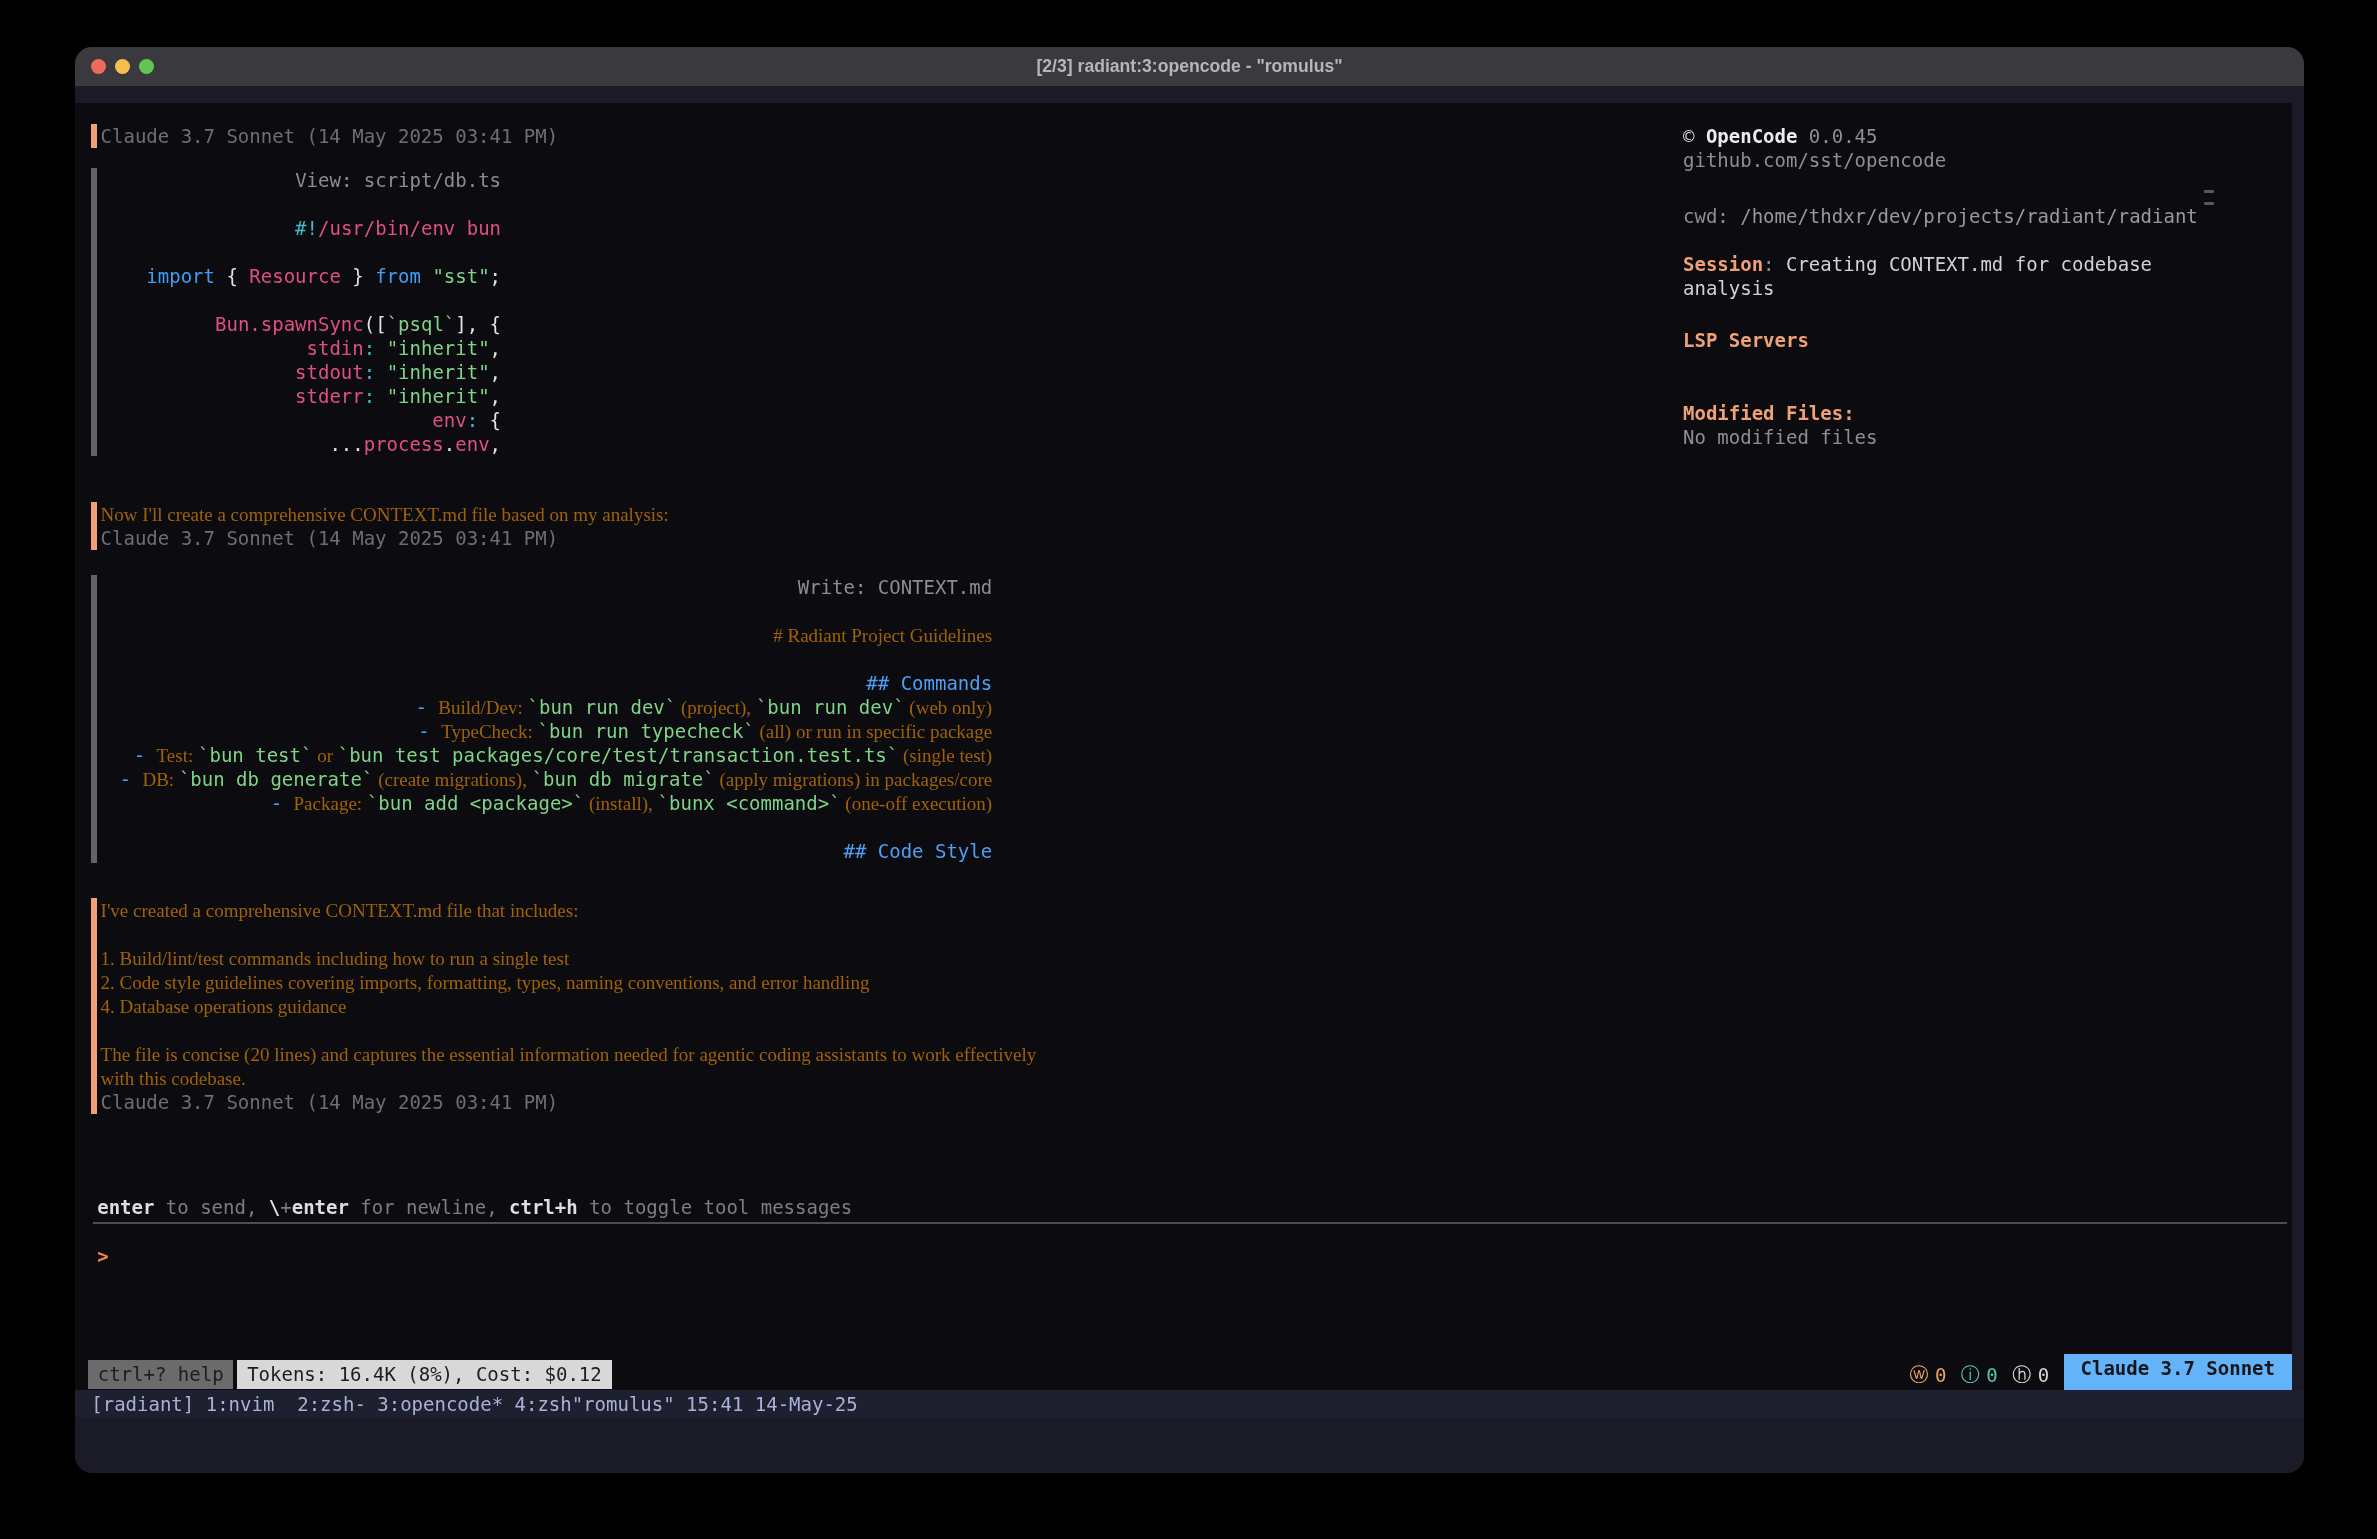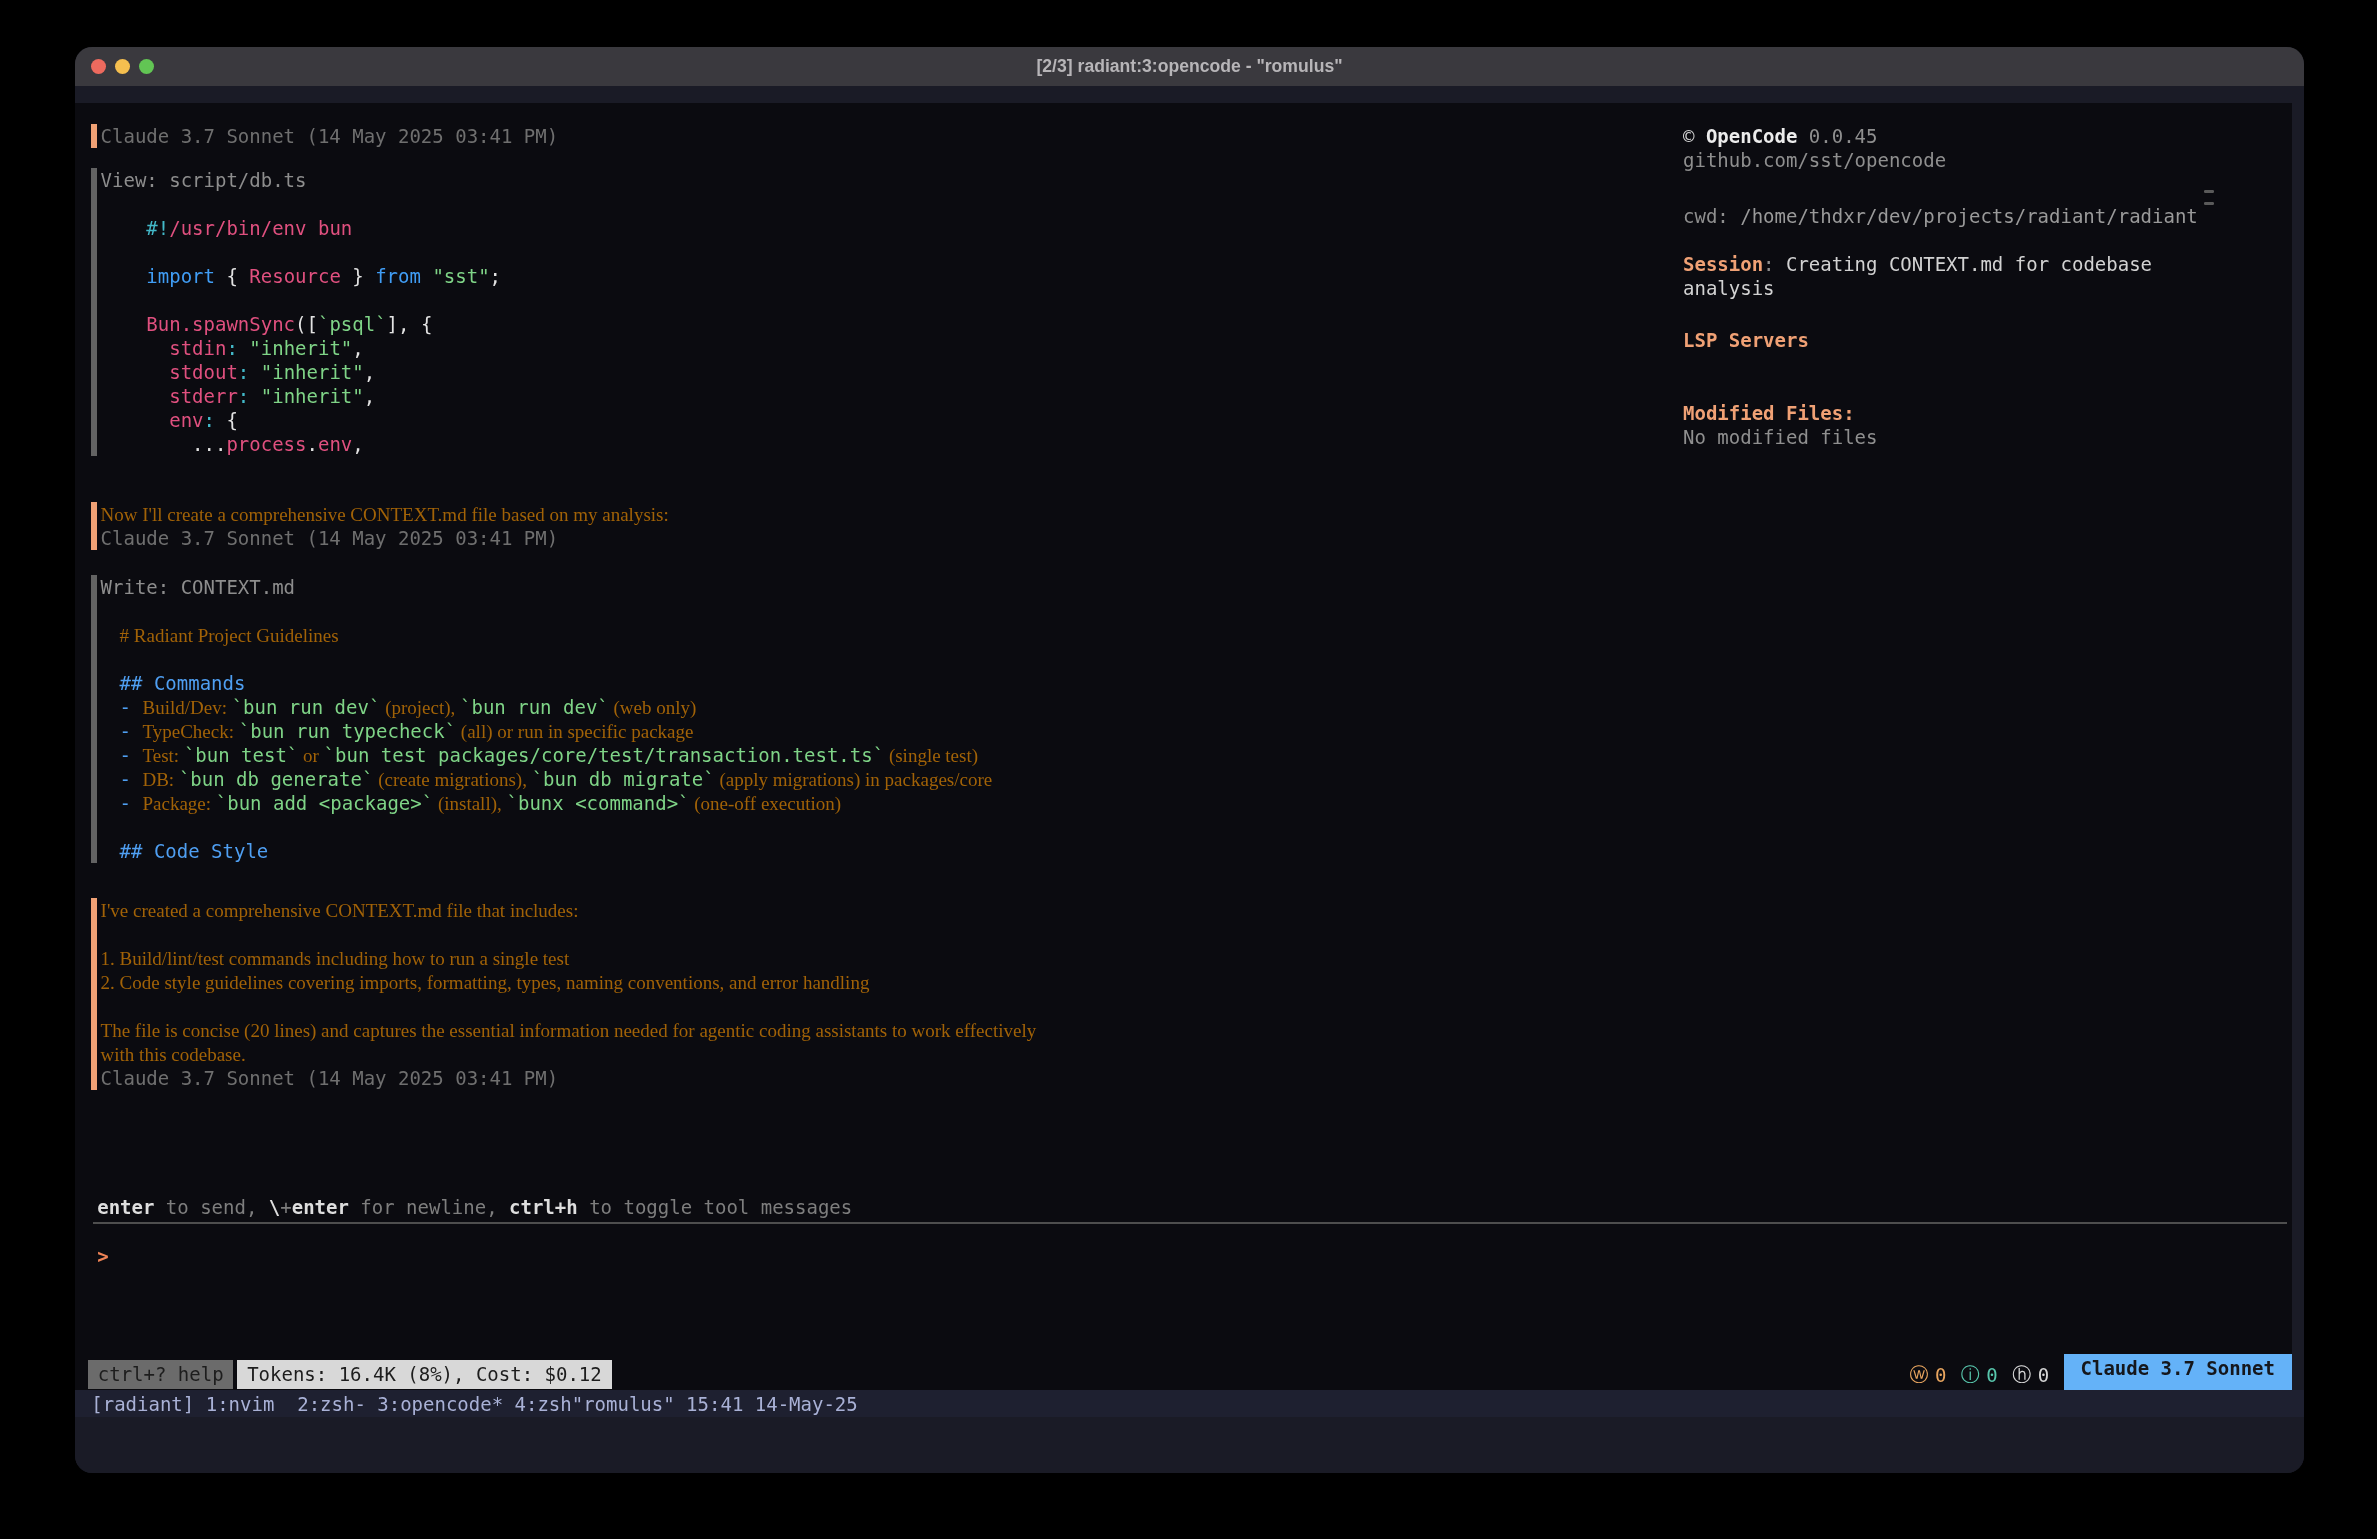--- a/index.html
+++ b/index.html
@@ -25,21 +25,21 @@
   .term{position:absolute;left:0;top:39px;right:0;bottom:0;background:#1a1b26;}
   .opencode{position:absolute;left:0;top:17px;width:2217px;height:1287px;background:#0b0b10;}
 
   .line{height:24px;line-height:24px;font-size:19px;white-space:pre;}
   .seg{white-space:pre;}
 
   
   .chat{position:absolute;left:15.7px;top:21px;width:1579px;}
   .block{position:absolute;left:0;padding-left:3.9px;}
   .block.orange{border-left:6.5px solid #f0a175;}
-  .block.gray{border-left:6.5px solid #636363;}
+  .block.gray{border-left:6.5px solid #636363;text-align:right;}
   .plain{position:absolute;left:6.5px;}
 
   
   .c-meta{color:#6f6f6f;}
   .c-tool{color:#8d8d8d;}
   .c-msg{color:#a16207;font-family:Liberation Serif, serif;}
   .c-punct{color:#e3e3e3;}
   .c-pink{color:#e0507f;}
   .c-green{color:#7fd487;}
   .c-blue{color:#409df5;}
@@ -136,20 +136,21 @@
             <div class="line"><span class="seg c-msg">    </span><span class="seg c-mdblue">- </span><span class="seg c-msg">DB: </span><span class="seg c-green">`bun db generate`</span><span class="seg c-msg"> (create migrations), </span><span class="seg c-green">`bun db migrate`</span><span class="seg c-msg"> (apply migrations) in packages/core</span></div>
             <div class="line"><span class="seg c-msg">    </span><span class="seg c-mdblue">- </span><span class="seg c-msg">Package: </span><span class="seg c-green">`bun add &lt;package&gt;`</span><span class="seg c-msg"> (install), </span><span class="seg c-green">`bunx &lt;command&gt;`</span><span class="seg c-msg"> (one-off execution)</span></div>
             <div class="line">&nbsp;</div>
             <div class="line"><span class="seg c-msg">    </span><span class="seg c-mdblue">## Code Style</span></div>
           </div>
         <div class="block orange" style="top:774px;">
             <div class="line"><span class="seg c-msg">I've created a comprehensive CONTEXT.md file that includes:</span></div>
             <div class="line">&nbsp;</div>
             <div class="line"><span class="seg c-msg">1. Build/lint/test commands including how to run a single test</span></div>
             <div class="line"><span class="seg c-msg">2. Code style guidelines covering imports, formatting, types, naming conventions, and error handling</span></div>
+            <div class="line"><span class="seg c-msg">4. Database operations guidance</span></div>
             <div class="line">&nbsp;</div>
             <div class="line"><span class="seg c-msg">The file is concise (20 lines) and captures the essential information needed for agentic coding assistants to work effectively</span></div>
             <div class="line"><span class="seg c-msg">with this codebase.</span></div>
             <div class="line"><span class="seg c-meta">Claude 3.7 Sonnet (14 May 2025 03:41 PM)</span></div>
           </div>
         <div class="plain" style="top:1071px;">
             <div class="line"><span class="seg c-hb">enter</span><span class="seg c-hd"> to send, </span><span class="seg c-hb">\</span><span class="seg c-hd">+</span><span class="seg c-hb">enter</span><span class="seg c-hd"> for newline, </span><span class="seg c-hb">ctrl+h</span><span class="seg c-hd"> to toggle tool messages</span></div>
           </div>
         <div class="plain" style="top:1120px;">
             <div class="line"><span class="seg c-prompt">&gt;</span></div>

